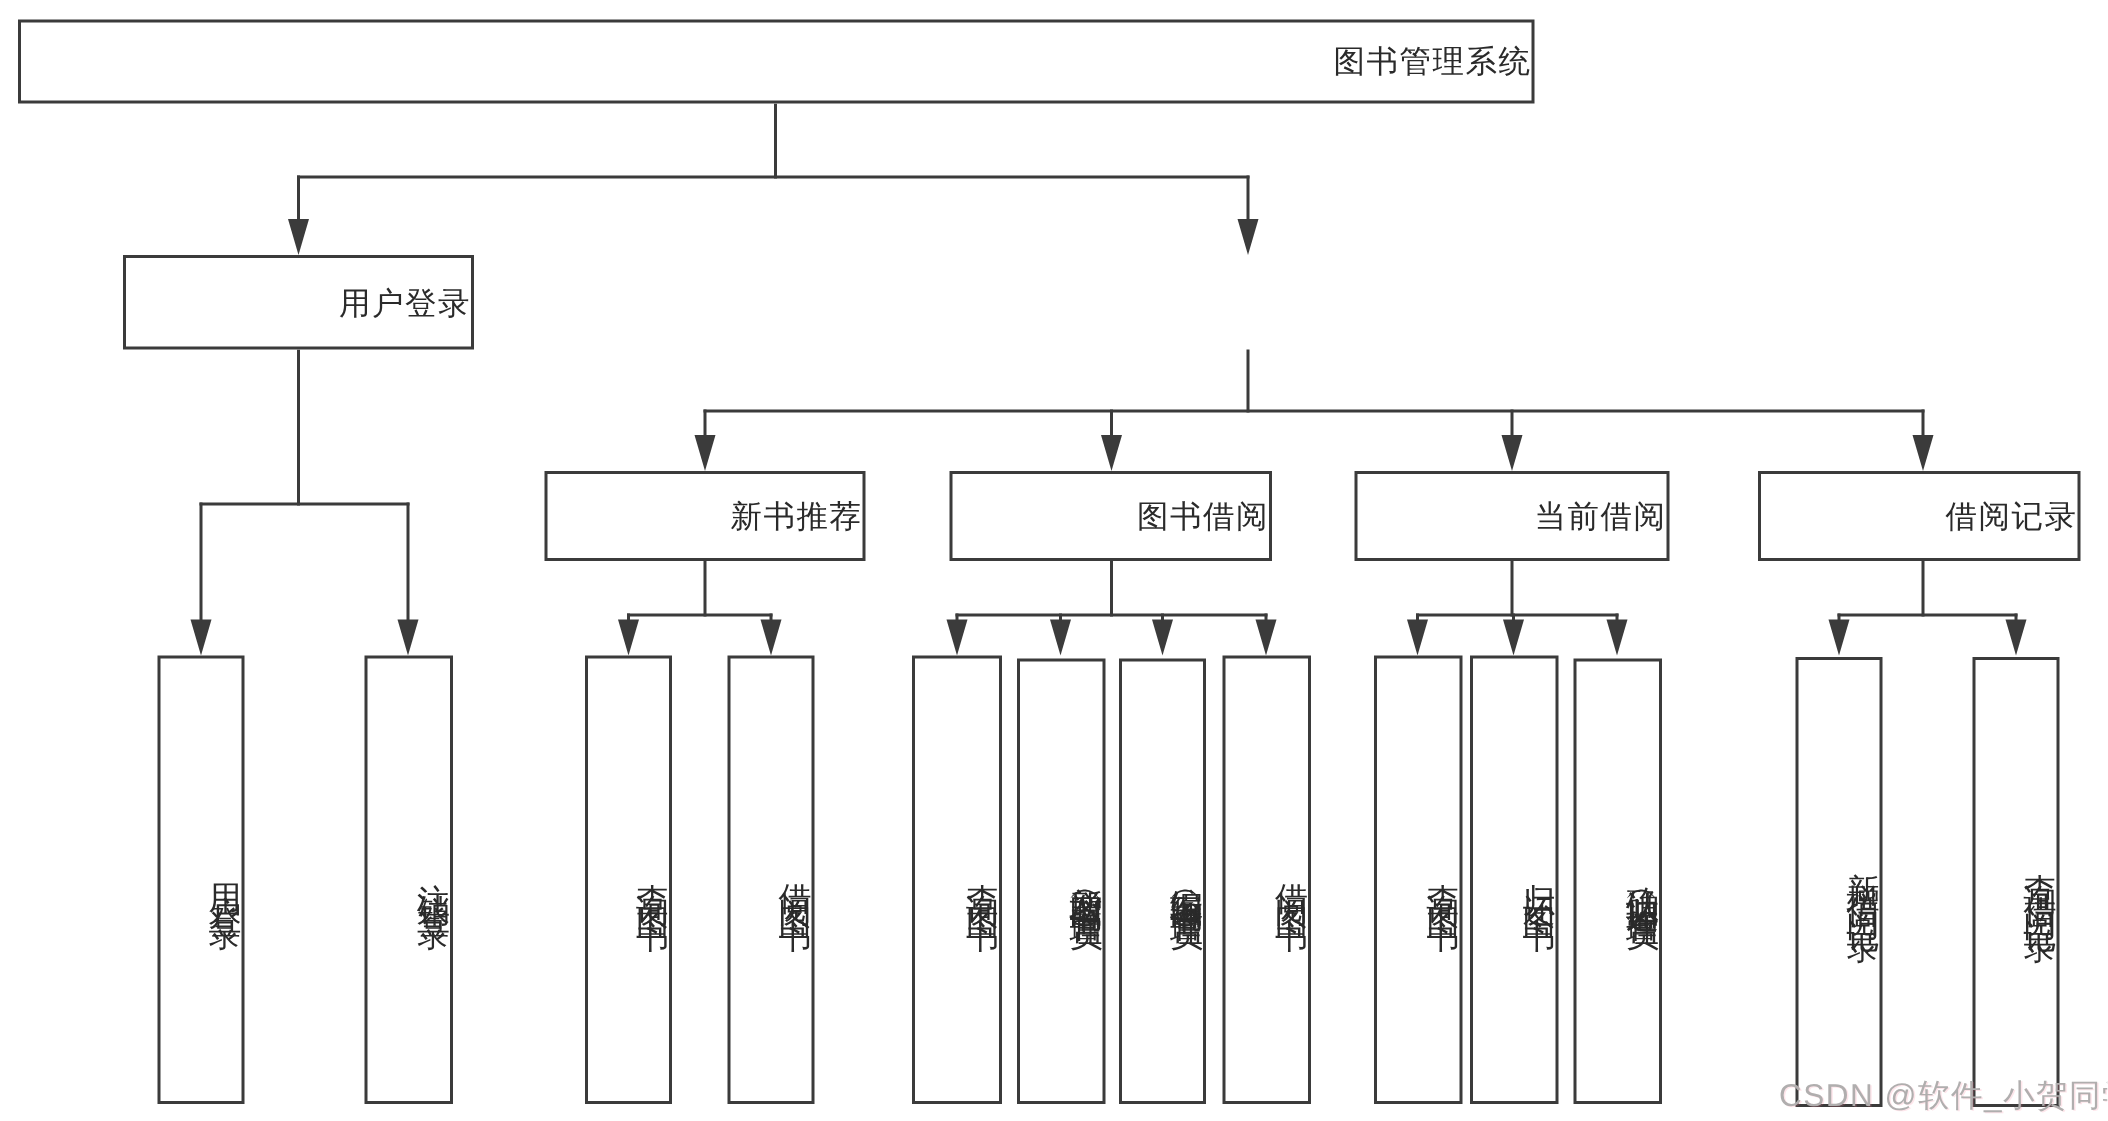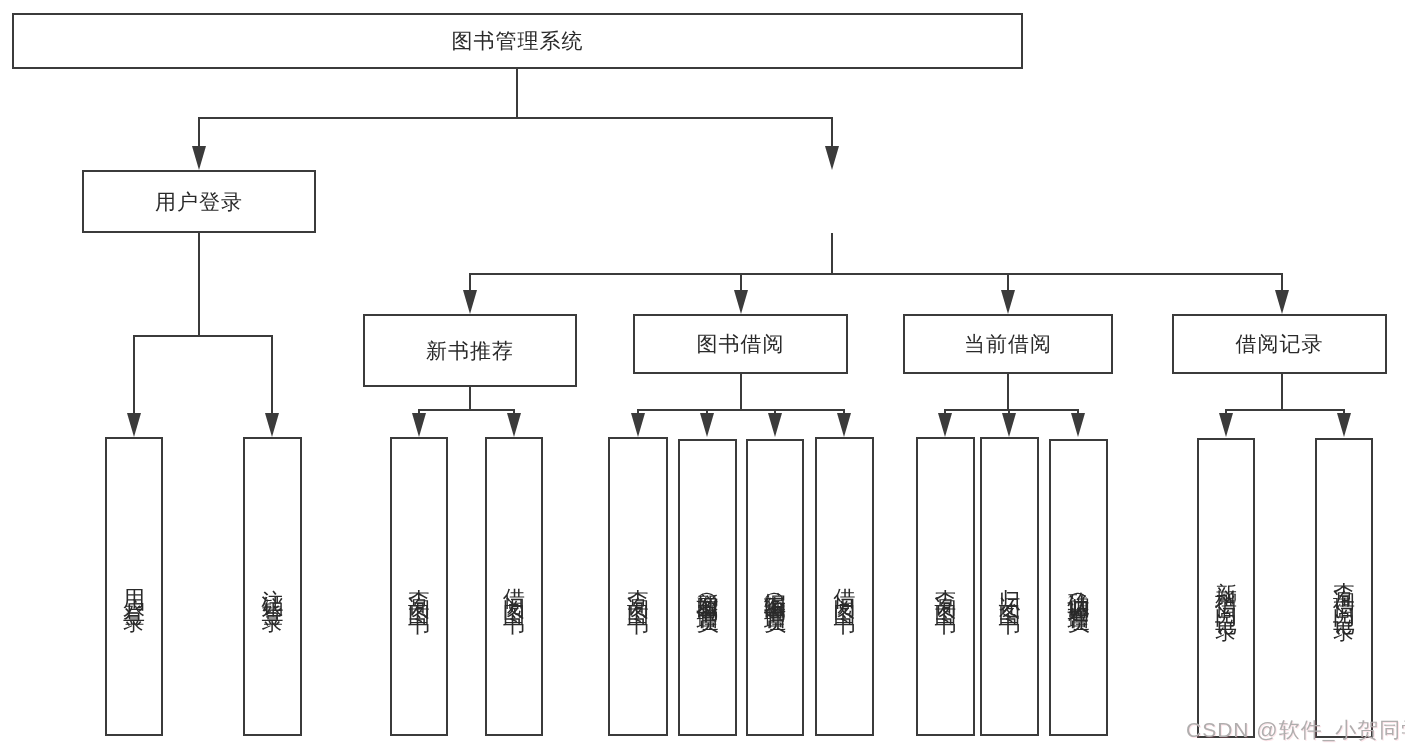--- a/index.html
+++ b/index.html
@@ -8,21 +8,21 @@
     width:1405px;height:747px;
     background:#ffffff;
     font-family:"Liberation Sans","DejaVu Sans",sans-serif;
     overflow:hidden;
   }
   .box{
     position:absolute;
     box-sizing:border-box;
     background:#ffffff;
     border:2px solid #3b3b3b;
-    display:flex;align-items:center;justify-content:center;
+    display:flex;align-items:center;justify-content:flex-end;
     color:#2a2a2a;
     font-size:21px;
     letter-spacing:1px;
     z-index:2;
   }
   .leaf{border-width:2px;}
   .vtext{
     writing-mode:vertical-rl;
     text-orientation:mixed;
     letter-spacing:8px;
@@ -55,21 +55,21 @@
 <div id="stage">
 
   <div class="box" style="left:12px;top:13px;width:1011px;height:56px;">
     <span>图书管理系统</span>
   </div>
 
   <div class="box" style="left:82px;top:170px;width:234px;height:63px;">
     <span>用户登录</span>
   </div>
 
-  <div class="box" style="left:363px;top:314px;width:214px;height:73px;">
+  <div class="box" style="left:363px;top:314px;width:214px;height:60px;">
     <span>新书推荐</span>
   </div>
   <div class="box" style="left:633px;top:314px;width:215px;height:60px;">
     <span>图书借阅</span>
   </div>
   <div class="box" style="left:903px;top:314px;width:210px;height:60px;">
     <span>当前借阅</span>
   </div>
   <div class="box" style="left:1172px;top:314px;width:215px;height:60px;">
     <span>借阅记录</span>

